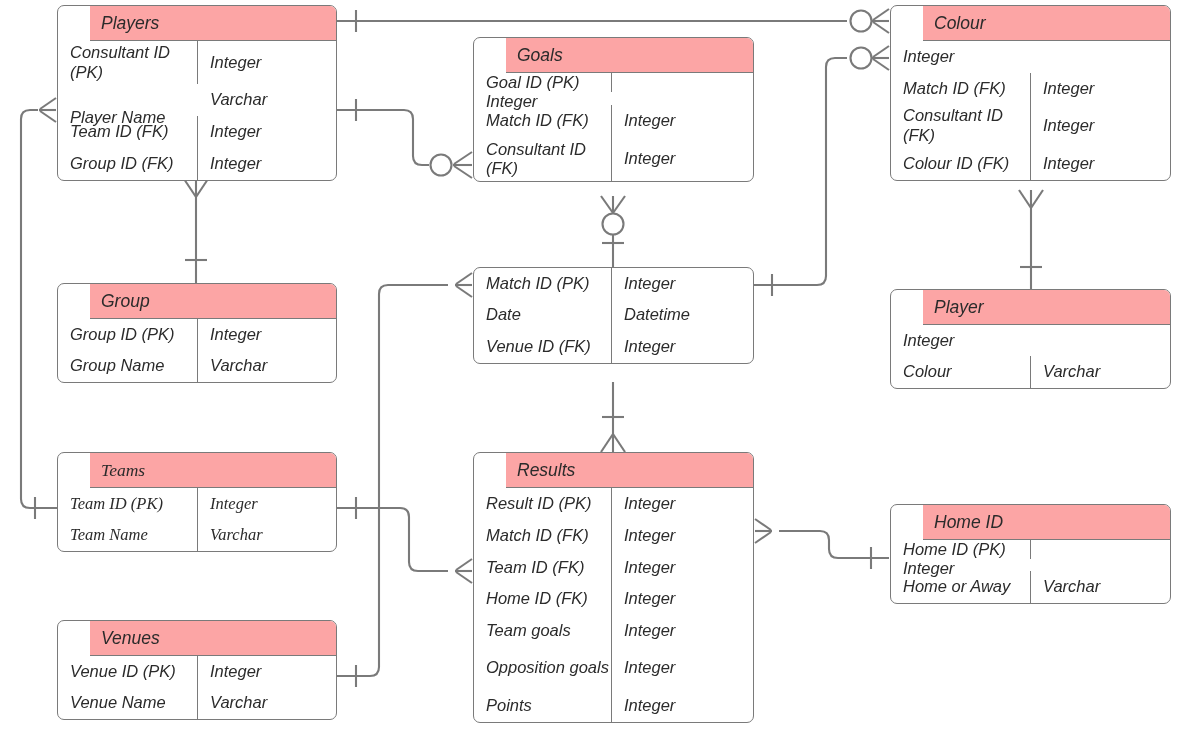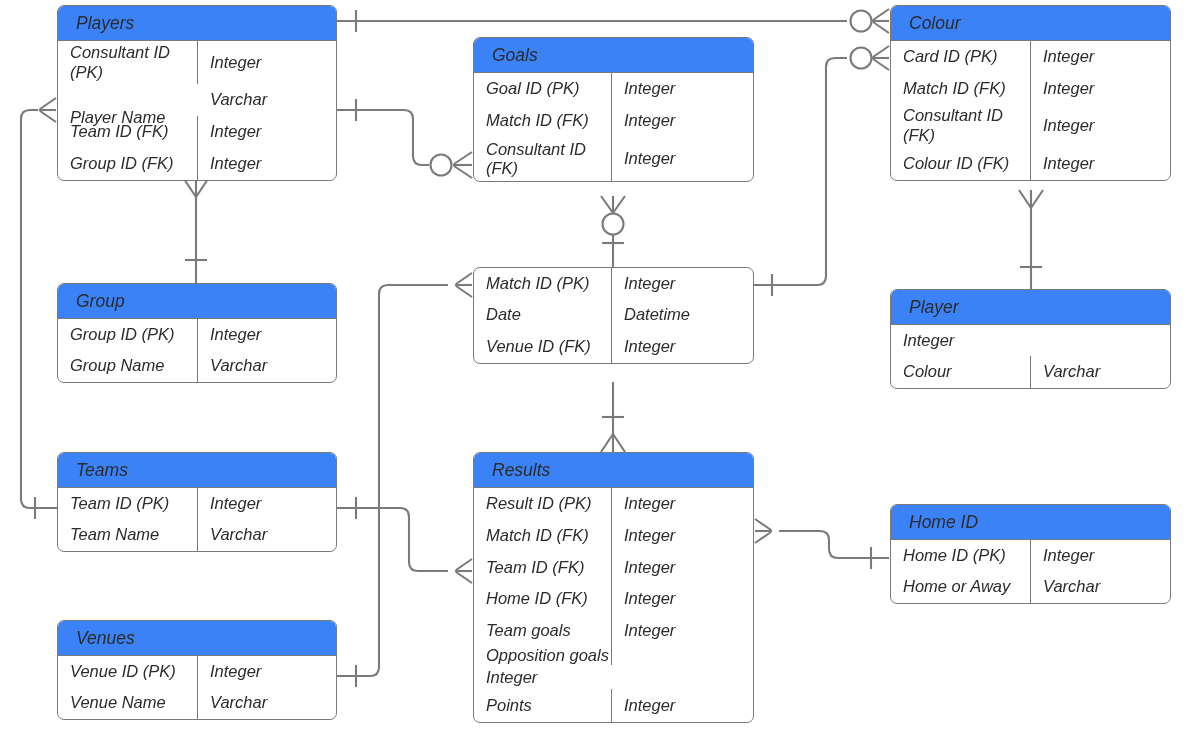--- a/index.html
+++ b/index.html
@@ -28,29 +28,30 @@
     position: absolute;
     box-sizing: border-box;
     border: 1.4px solid #7a7a7a;
     border-radius: 7px;
     background: #ffffff;
     overflow: hidden;
     z-index: 5;
   }
   .entity-title {
     box-sizing: border-box;
-    background: #3b82f6;
+    background: #fca5a5;
     border-bottom: 1.4px solid #7a7a7a;
     font-style: italic;
     font-size: 17.5px;
     color: #2b2b2b;
-    padding: 0 0 0 18px;
+    padding: 0 0 0 11px;
     display: flex;
     align-items: center;
     white-space: nowrap;
+    margin-left: 32px;
   }
   .attr-row {
     display: flex;
     box-sizing: border-box;
     align-items: stretch;
   }
   .attr-name, .attr-type {
     box-sizing: border-box;
     font-style: italic;
     font-size: 16.5px;
@@ -179,37 +180,36 @@
           <div class="attr-name" style="width: 140px; min-width: 140px;">Team ID (FK)</div>
           <div class="attr-type" style="flex: 1 1 auto;">Integer</div>
         </div>
         <div class="attr-row" style="height: 33px;">
           <div class="attr-name" style="width: 140px; min-width: 140px;">Group ID (FK)</div>
           <div class="attr-type" style="flex: 1 1 auto;">Integer</div>
         </div>
       </div>
       <div class="entity" style="left: 473px; top: 37px; width: 281px;">
         <div class="entity-title" style="height: 35px;">Goals</div>
-        <div class="attr-row" style="height: 32px;">
+        <div class="attr-row" style="height: 32px; flex-direction: column;">
           <div class="attr-name" style="width: 138px; min-width: 138px;">Goal ID (PK)</div>
           <div class="attr-type" style="flex: 1 1 auto;">Integer</div>
         </div>
         <div class="attr-row" style="height: 32px;">
           <div class="attr-name" style="width: 138px; min-width: 138px;">Match ID  (FK)</div>
           <div class="attr-type" style="flex: 1 1 auto;">Integer</div>
         </div>
         <div class="attr-row" style="height: 44px;">
           <div class="attr-name" style="width: 138px; min-width: 138px;">Consultant ID (FK)</div>
           <div class="attr-type" style="flex: 1 1 auto;">Integer</div>
         </div>
       </div>
       <div class="entity" style="left: 890px; top: 5px; width: 281px;">
         <div class="entity-title" style="height: 35px;">Colour</div>
         <div class="attr-row" style="height: 32px;">
-          <div class="attr-name" style="width: 140px; min-width: 140px;">Card ID (PK)</div>
           <div class="attr-type" style="flex: 1 1 auto;">Integer</div>
         </div>
         <div class="attr-row" style="height: 31px;">
           <div class="attr-name" style="width: 140px; min-width: 140px;">Match ID (FK)</div>
           <div class="attr-type" style="flex: 1 1 auto;">Integer</div>
         </div>
         <div class="attr-row" style="height: 43px;">
           <div class="attr-name" style="width: 140px; min-width: 140px;">Consultant ID (FK)</div>
           <div class="attr-type" style="flex: 1 1 auto;">Integer</div>
         </div>
@@ -246,21 +246,21 @@
       <div class="entity" style="left: 890px; top: 289px; width: 281px;">
         <div class="entity-title" style="height: 35px;">Player</div>
         <div class="attr-row" style="height: 31px;">
           <div class="attr-type" style="flex: 1 1 auto;">Integer</div>
         </div>
         <div class="attr-row" style="height: 32px;">
           <div class="attr-name" style="width: 140px; min-width: 140px;">Colour</div>
           <div class="attr-type" style="flex: 1 1 auto;">Varchar</div>
         </div>
       </div>
-      <div class="entity" style="left: 57px; top: 452px; width: 280px;">
+      <div class="entity" style="left: 57px; top: 452px; width: 280px; font-family: Liberation Serif, serif;">
         <div class="entity-title" style="height: 35px;">Teams</div>
         <div class="attr-row" style="height: 31px;">
           <div class="attr-name" style="width: 140px; min-width: 140px;">Team ID (PK)</div>
           <div class="attr-type" style="flex: 1 1 auto;">Integer</div>
         </div>
         <div class="attr-row" style="height: 32px;">
           <div class="attr-name" style="width: 140px; min-width: 140px;">Team Name</div>
           <div class="attr-type" style="flex: 1 1 auto;">Varchar</div>
         </div>
       </div>
@@ -279,32 +279,32 @@
           <div class="attr-type" style="flex: 1 1 auto;">Integer</div>
         </div>
         <div class="attr-row" style="height: 32px;">
           <div class="attr-name" style="width: 138px; min-width: 138px;">Home ID (FK)</div>
           <div class="attr-type" style="flex: 1 1 auto;">Integer</div>
         </div>
         <div class="attr-row" style="height: 31px;">
           <div class="attr-name" style="width: 138px; min-width: 138px;">Team goals</div>
           <div class="attr-type" style="flex: 1 1 auto;">Integer</div>
         </div>
-        <div class="attr-row" style="height: 43px; flex-direction: column;">
+        <div class="attr-row" style="height: 43px;">
           <div class="attr-name" style="width: 138px; min-width: 138px;">Opposition goals</div>
           <div class="attr-type" style="flex: 1 1 auto;">Integer</div>
         </div>
         <div class="attr-row" style="height: 33px;">
           <div class="attr-name" style="width: 138px; min-width: 138px;">Points</div>
           <div class="attr-type" style="flex: 1 1 auto;">Integer</div>
         </div>
       </div>
       <div class="entity" style="left: 890px; top: 504px; width: 281px;">
         <div class="entity-title" style="height: 35px;">Home ID</div>
-        <div class="attr-row" style="height: 31px;">
+        <div class="attr-row" style="height: 31px; flex-direction: column;">
           <div class="attr-name" style="width: 140px; min-width: 140px;">Home ID (PK)</div>
           <div class="attr-type" style="flex: 1 1 auto;">Integer</div>
         </div>
         <div class="attr-row" style="height: 32px;">
           <div class="attr-name" style="width: 140px; min-width: 140px;">Home or Away</div>
           <div class="attr-type" style="flex: 1 1 auto;">Varchar</div>
         </div>
       </div>
       <div class="entity" style="left: 57px; top: 620px; width: 280px;">
         <div class="entity-title" style="height: 35px;">Venues</div>

